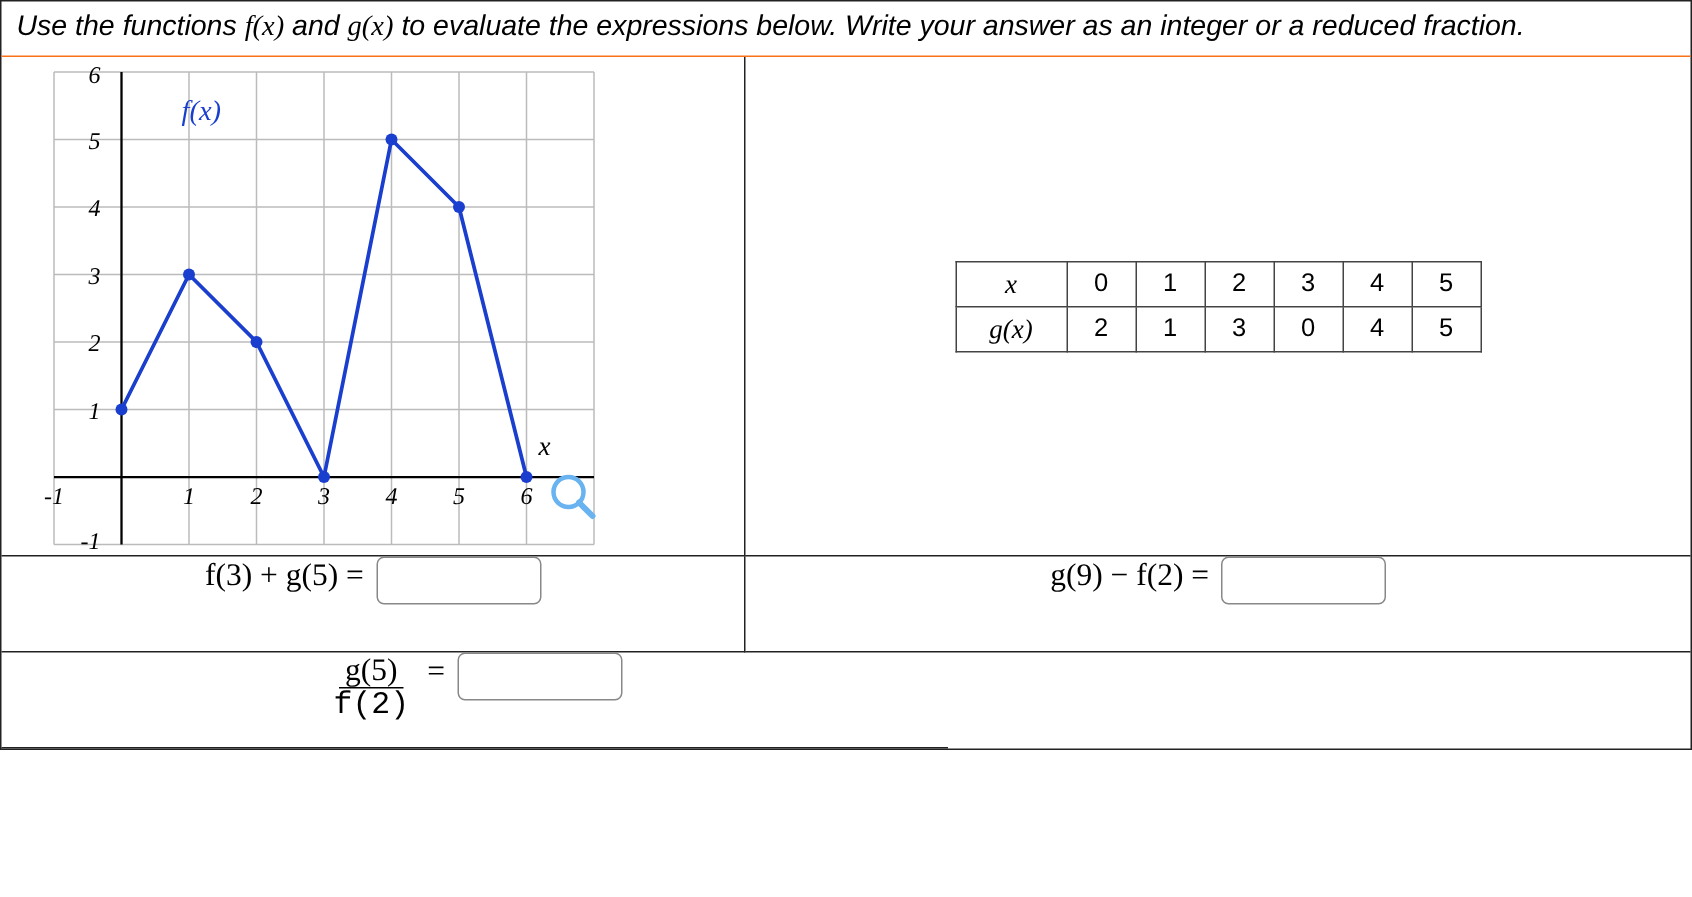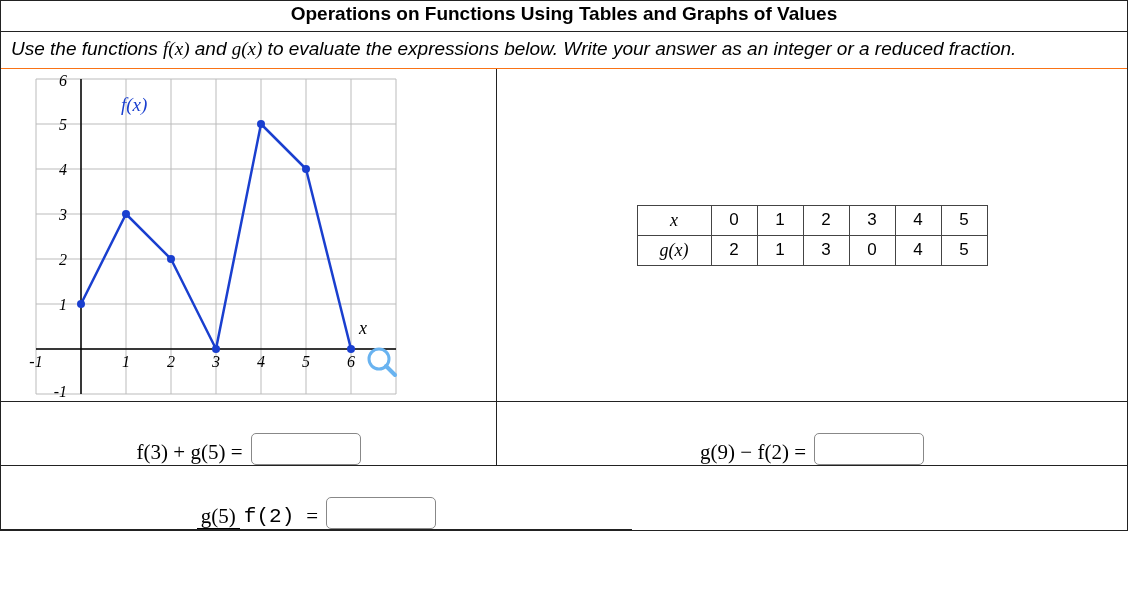--- a/index.html
+++ b/index.html
@@ -42,21 +42,21 @@
     .right-top {
       width: 631px;
       height: 333px;
       display: flex;
       align-items: center;
       justify-content: center;
     }
     .left-q1, .right-q1, .left-q2, .right-q2 {
       height: 64px;
       display: flex;
-      align-items: flex-end;
+      align-items: flex-start;
       justify-content: center;
       gap: 8px;
       font-family: 'Times New Roman', serif;
       font-size: 21px;
     }
     .left-q1, .left-q2 { width: 497px; }
     .right-q1, .right-q2 { width: 631px; }
 
     
     .gtable {
@@ -85,21 +85,21 @@
       border: 1.5px solid #888;
       border-radius: 5px;
       font-size: 18px;
       padding: 2px 6px;
       font-family: Arial, sans-serif;
     }
 
     
     .frac {
       display: inline-flex;
-      flex-direction: row;
+      flex-direction: column;
       align-items: center;
       vertical-align: middle;
       line-height: 1.1;
     }
     .frac .num { border-bottom: 1.5px solid #000; padding: 0 4px; }
     .frac .den { padding: 0 4px; font-family: Liberation Mono, monospace; }
 
     
     svg { display: block; }
     .grid-line { stroke: #bbb; stroke-width: 1; }
@@ -110,21 +110,20 @@
     .axis-label { font-family: 'Times New Roman', serif; font-style: italic; font-size: 18px; fill: #000; }
     .fn-label { font-family: 'Times New Roman', serif; font-style: italic; font-size: 19px; fill: #1a3fcf; }
     .zoom-glass .circ { fill: #fff; stroke: #69b3f0; stroke-width: 3; }
     .zoom-glass .handle { stroke: #69b3f0; stroke-width: 4; stroke-linecap: round; }
   </style>
 </head>
 <body>
 
 <div class="container">
 
-  <div class="title-row">Operations on Functions Using Tables and Graphs of Values</div>
 
   <div class="instructions">
     <span>Use the functions </span><span class="math">f(x)</span><span> and </span><span class="math">g(x)</span><span> to evaluate the expressions below. Write your answer as an integer or a reduced fraction.</span>
   </div>
 
   <div class="body-row">
     <div class="cell left-top">
       <svg width="420" height="328" viewBox="0 0 420 328">
 
         <g>

